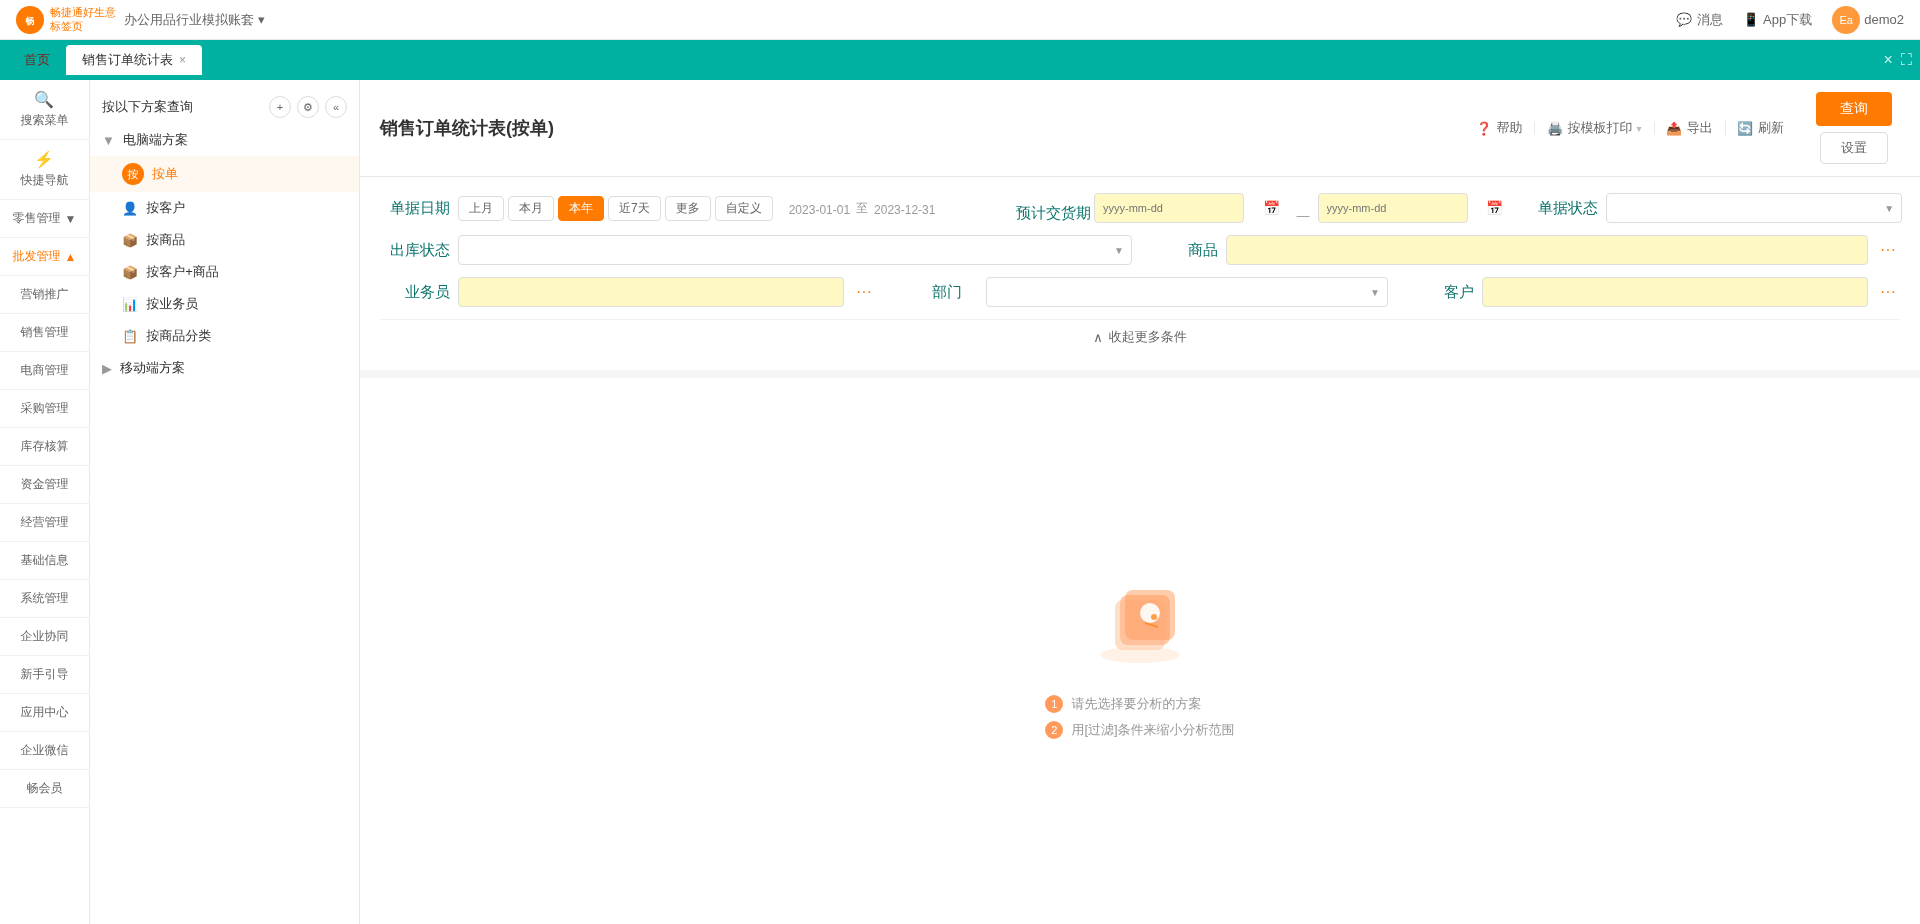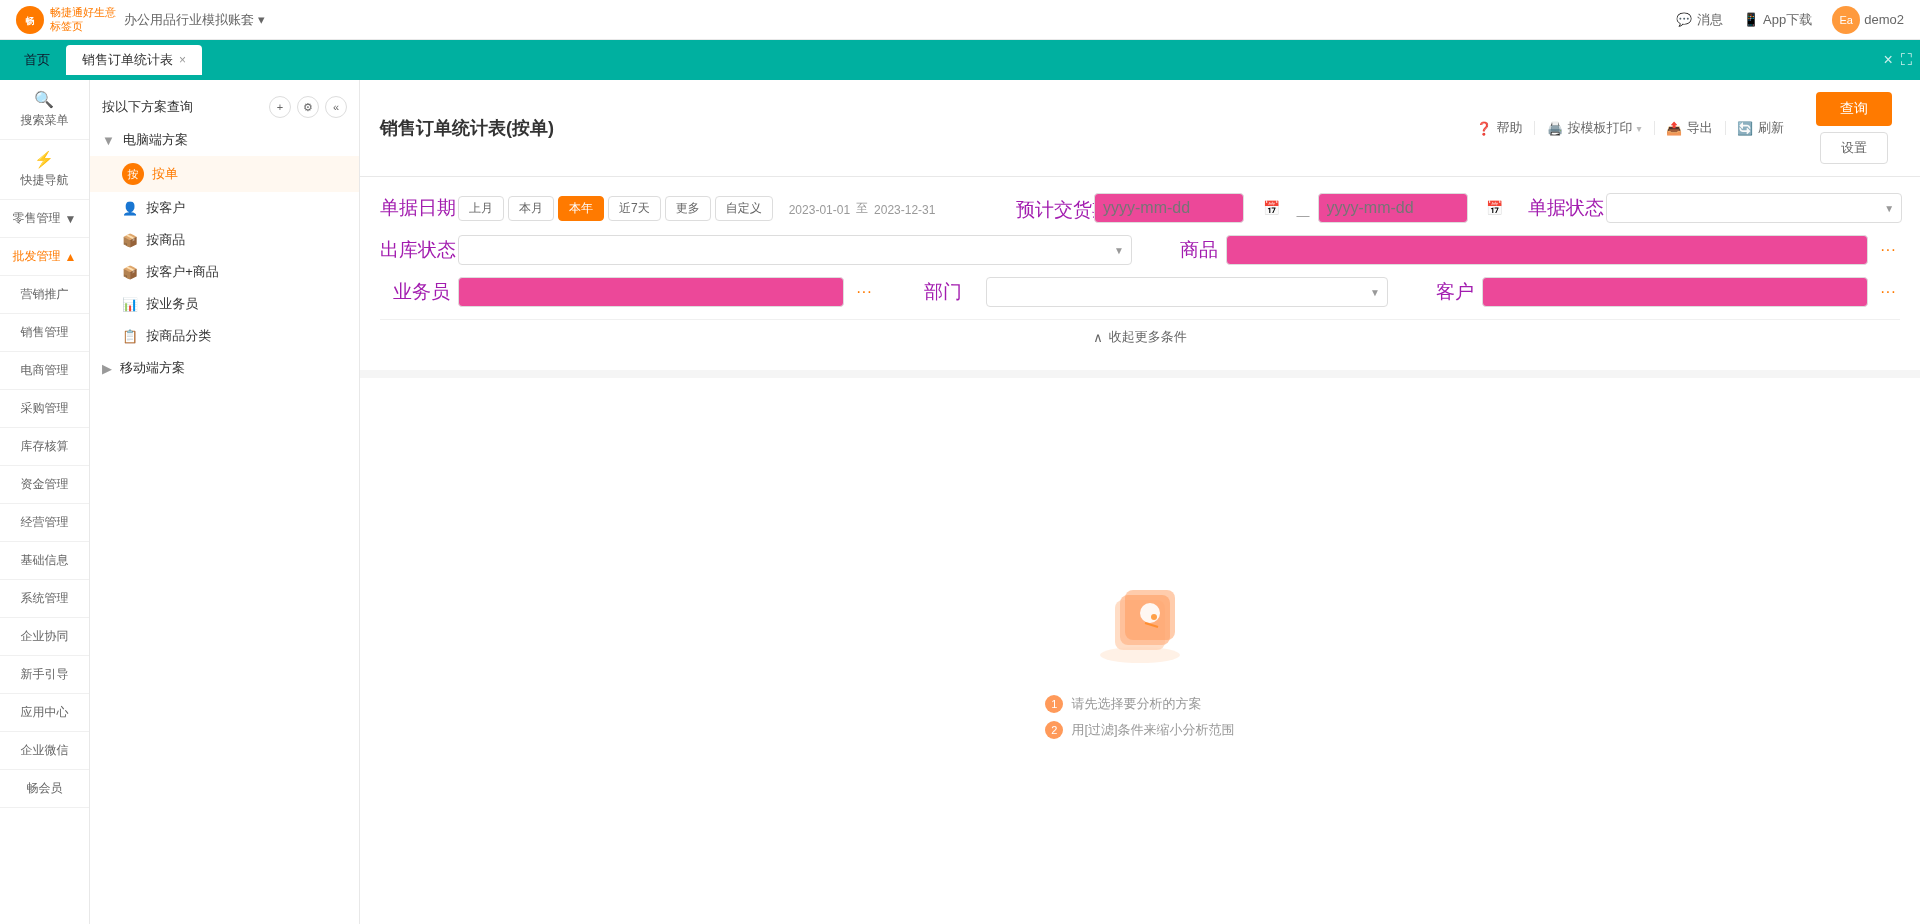--- a/index.html
+++ b/index.html
@@ -14,21 +14,21 @@
     .app-title { font-size: 13px; color: #666; cursor: pointer; display: flex; align-items: center; gap: 4px; }
     .top-bar-right { display: flex; align-items: center; gap: 20px; }
     .top-bar-btn { display: flex; align-items: center; gap: 4px; color: #666; font-size: 13px; cursor: pointer; }
     .avatar { width: 28px; height: 28px; background: #ff9a3c; border-radius: 50%; overflow: hidden; display: flex; align-items: center; justify-content: center; color: #fff; font-size: 11px; }
 
     
     .tab-bar { background: #00b0a0; height: 40px; display: flex; align-items: center; padding: 0 8px; flex-shrink: 0; }
     .tab-item { padding: 6px 16px; font-size: 13px; color: rgba(255,255,255,0.8); cursor: pointer; border-radius: 4px 4px 0 0; display: flex; align-items: center; gap: 6px; }
     .tab-item.active { background: #fff; color: #333; }
     .tab-close { font-size: 12px; color: #999; cursor: pointer; }
-    .tab-home { color: #0f172a; }
+    .tab-home { color: #7f1d1d; }
     .tab-bar-actions { margin-left: auto; display: flex; gap: 8px; }
     .tab-bar-action { color: rgba(255,255,255,0.8); cursor: pointer; font-size: 16px; }
 
     
     .main-layout { display: flex; flex: 1; overflow: hidden; }
 
     
     .sidebar { width: 90px; background: #fff; border-right: 1px solid #e8e8e8; display: flex; flex-direction: column; flex-shrink: 0; overflow-y: auto; }
     .sidebar-item { padding: 10px 0; text-align: center; cursor: pointer; font-size: 12px; color: #666; border-bottom: 1px solid #f0f0f0; display: flex; flex-direction: column; align-items: center; gap: 3px; }
     .sidebar-item .s-icon { font-size: 16px; }
@@ -50,26 +50,26 @@
     
     .content-area { flex: 1; display: flex; flex-direction: column; overflow: hidden; background: #f5f5f5; }
     .page-header { background: #fff; padding: 12px 20px 0; border-bottom: 1px solid #e8e8e8; display: flex; align-items: center; justify-content: space-between; }
     .page-title { font-size: 18px; font-weight: 600; color: #333; padding-bottom: 12px; }
     .page-actions { display: flex; align-items: center; gap: 12px; padding-bottom: 12px; }
     .action-link { display: flex; align-items: center; gap: 4px; font-size: 13px; color: #666; cursor: pointer; }
 
     
     .filter-area { background: #fff; padding: 16px 20px; margin-bottom: 8px; }
     .filter-row { display: flex; align-items: center; gap: 16px; margin-bottom: 12px; flex-wrap: wrap; }
-    .filter-label { font-size: 19px; color: #a21caf; white-space: nowrap; width: 70px; text-align: right; }
+    .filter-label { font-size: 15px; color: #0f766e; white-space: nowrap; width: 70px; text-align: right; }
     .date-btns { display: flex; gap: 4px; }
     .date-btn { padding: 3px 10px; border: 1px solid #ddd; border-radius: 4px; font-size: 12px; cursor: pointer; background: #fff; color: #666; }
     .date-btn.active { background: #ff7a00; color: #fff; border-color: #ff7a00; }
     .date-range { display: flex; align-items: flex-end; gap: 6px; font-size: 12px; color: #999; margin-left: 8px; }
-    .filter-input { height: 30px; border: 1px solid #ddd; border-radius: 4px; padding: 0 8px; font-size: 16px; color: #333; background: #ec4899; flex: 1; min-width: 120px; }
+    .filter-input { height: 30px; border: 1px solid #ddd; border-radius: 4px; padding: 0 8px; font-size: 11px; color: #333; background: #fef9c3; flex: 1; min-width: 120px; }
     .filter-select { height: 30px; border: 1px solid #ddd; border-radius: 4px; padding: 0 28px 0 8px; font-size: 13px; color: #333; background: #fff; appearance: none; cursor: pointer; flex: 1; min-width: 120px; position: relative; }
     .select-wrapper { position: relative; flex: 1; min-width: 120px; }
     .select-wrapper::after { content: '▼'; position: absolute; right: 8px; top: 50%; transform: translateY(-50%); font-size: 10px; color: #999; pointer-events: none; }
     .filter-col { display: flex; align-items: center; gap: 8px; flex: 1; }
     .date-input-wrapper { position: relative; flex: 1; min-width: 120px; }
     .date-input-wrapper .cal-icon { position: absolute; right: 8px; top: 50%; transform: translateY(-50%); color: #bbb; font-size: 14px; }
     .more-dots { color: #ff7a00; cursor: pointer; font-size: 16px; padding: 0 4px; }
     .collapse-btn { display: flex; align-items: center; justify-content: center; gap: 6px; padding: 8px 20px; color: #666; font-size: 13px; cursor: pointer; border-top: 1px solid #f0f0f0; }
 
     

